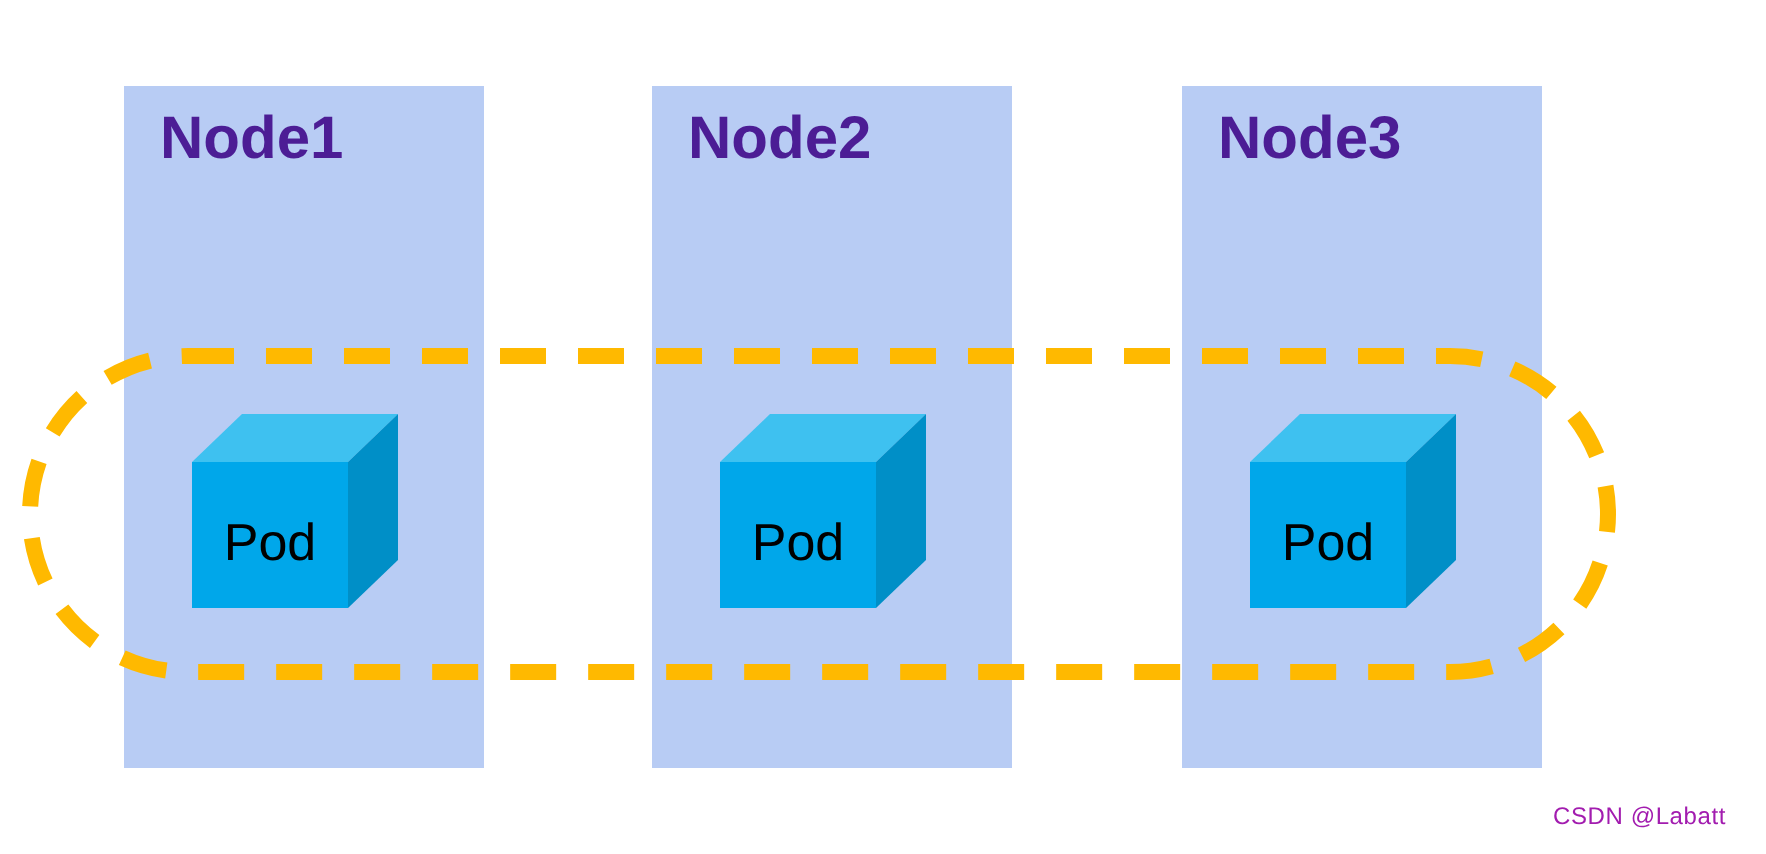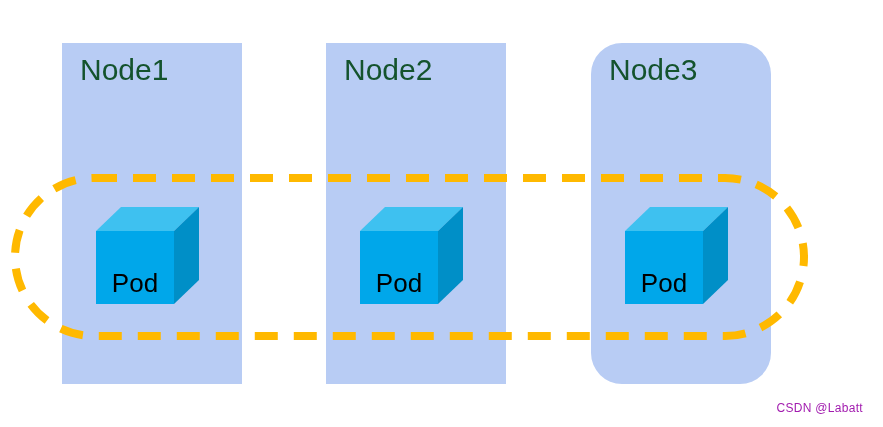--- a/index.html
+++ b/index.html
@@ -17,46 +17,47 @@
   }
   .node {
     position: absolute;
     top: 43px;
     width: 180px;
     height: 341px;
     background: #b8ccf4;
   }
   .node--1 { left: 62px; }
   .node--2 { left: 326px; }
-  .node--3 { left: 591px; border-radius: 31px; }
+  .node--3 { left: 591px; }
   .node-label {
     position: absolute;
     left: 18px;
     top: 10px;
     font-size: 30px;
     line-height: 34px;
-    color: #14532d;
+    color: #4c1d95;
     white-space: nowrap;
+    font-weight: bold;
   }
   .cube {
     position: absolute;
     left: 34px;
     top: 164px;
     width: 103px;
     height: 97px;
   }
   .cube svg {
     display: block;
     width: 103px;
     height: 97px;
   }
   .pod-label {
     position: absolute;
     left: 0;
-    top: 32px;
+    top: 20px;
     width: 78px;
     height: 89px;
     display: flex;
     align-items: center;
     justify-content: center;
     font-size: 26px;
     color: #000000;
     pointer-events: none;
   }
   .ring-svg {

